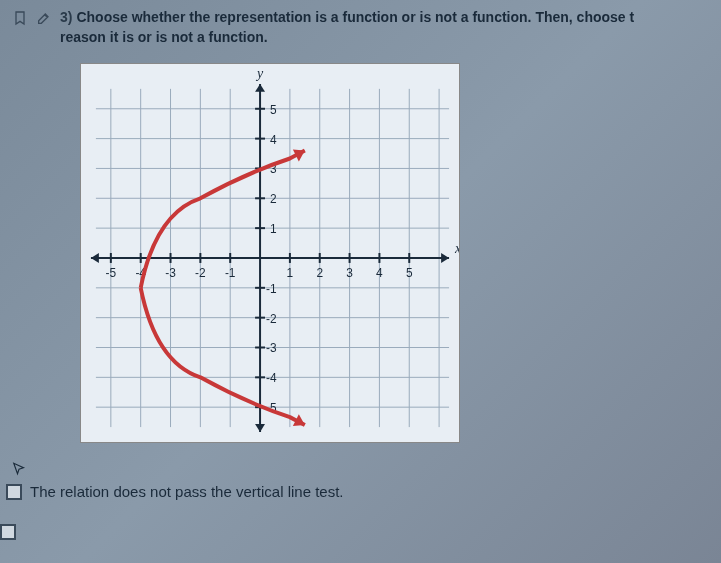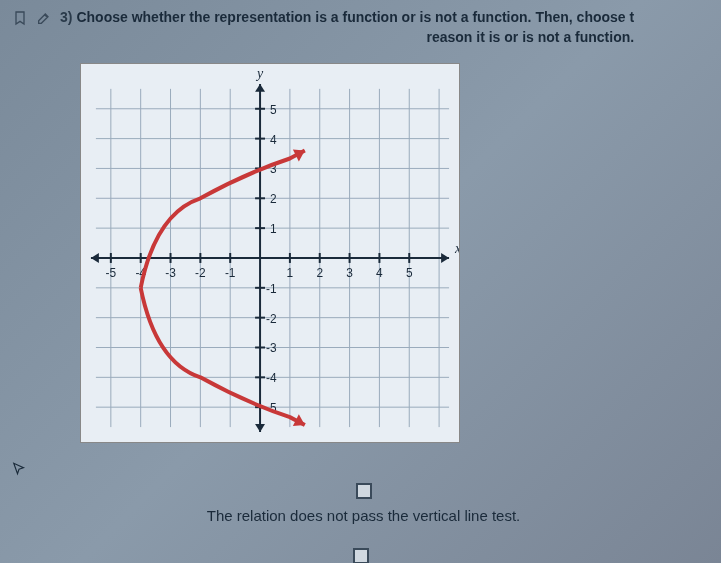--- a/index.html
+++ b/index.html
@@ -26,21 +26,20 @@
     }
     .question-text {
       color: #1a2a3a;
       font-weight: bold;
       font-size: 14px;
       line-height: 1.4;
     }
     .question-text .sub {
       display: block;
       margin-left: 0;
-      text-align: right;
     }
     .chart-container {
       margin: 8px 0 0 80px;
       background: #e8eef4;
       border: 1px solid #888;
       width: 380px;
       height: 380px;
       position: relative;
     }
     .chart-svg {
@@ -49,21 +48,20 @@
     }
     .answer-section {
       margin-top: 18px;
       padding-left: 6px;
     }
     .answer-row {
       display: flex;
       align-items: center;
       gap: 8px;
       margin-bottom: 24px;
-      flex-direction: column;
     }
     .cursor-icon { width: 18px; height: 18px; }
     .checkbox {
       width: 16px;
       height: 16px;
       border: 2px solid #3a4a5a;
       background: #d0d8e0;
     }
     .answer-text {
       color: #1a2a3a;

